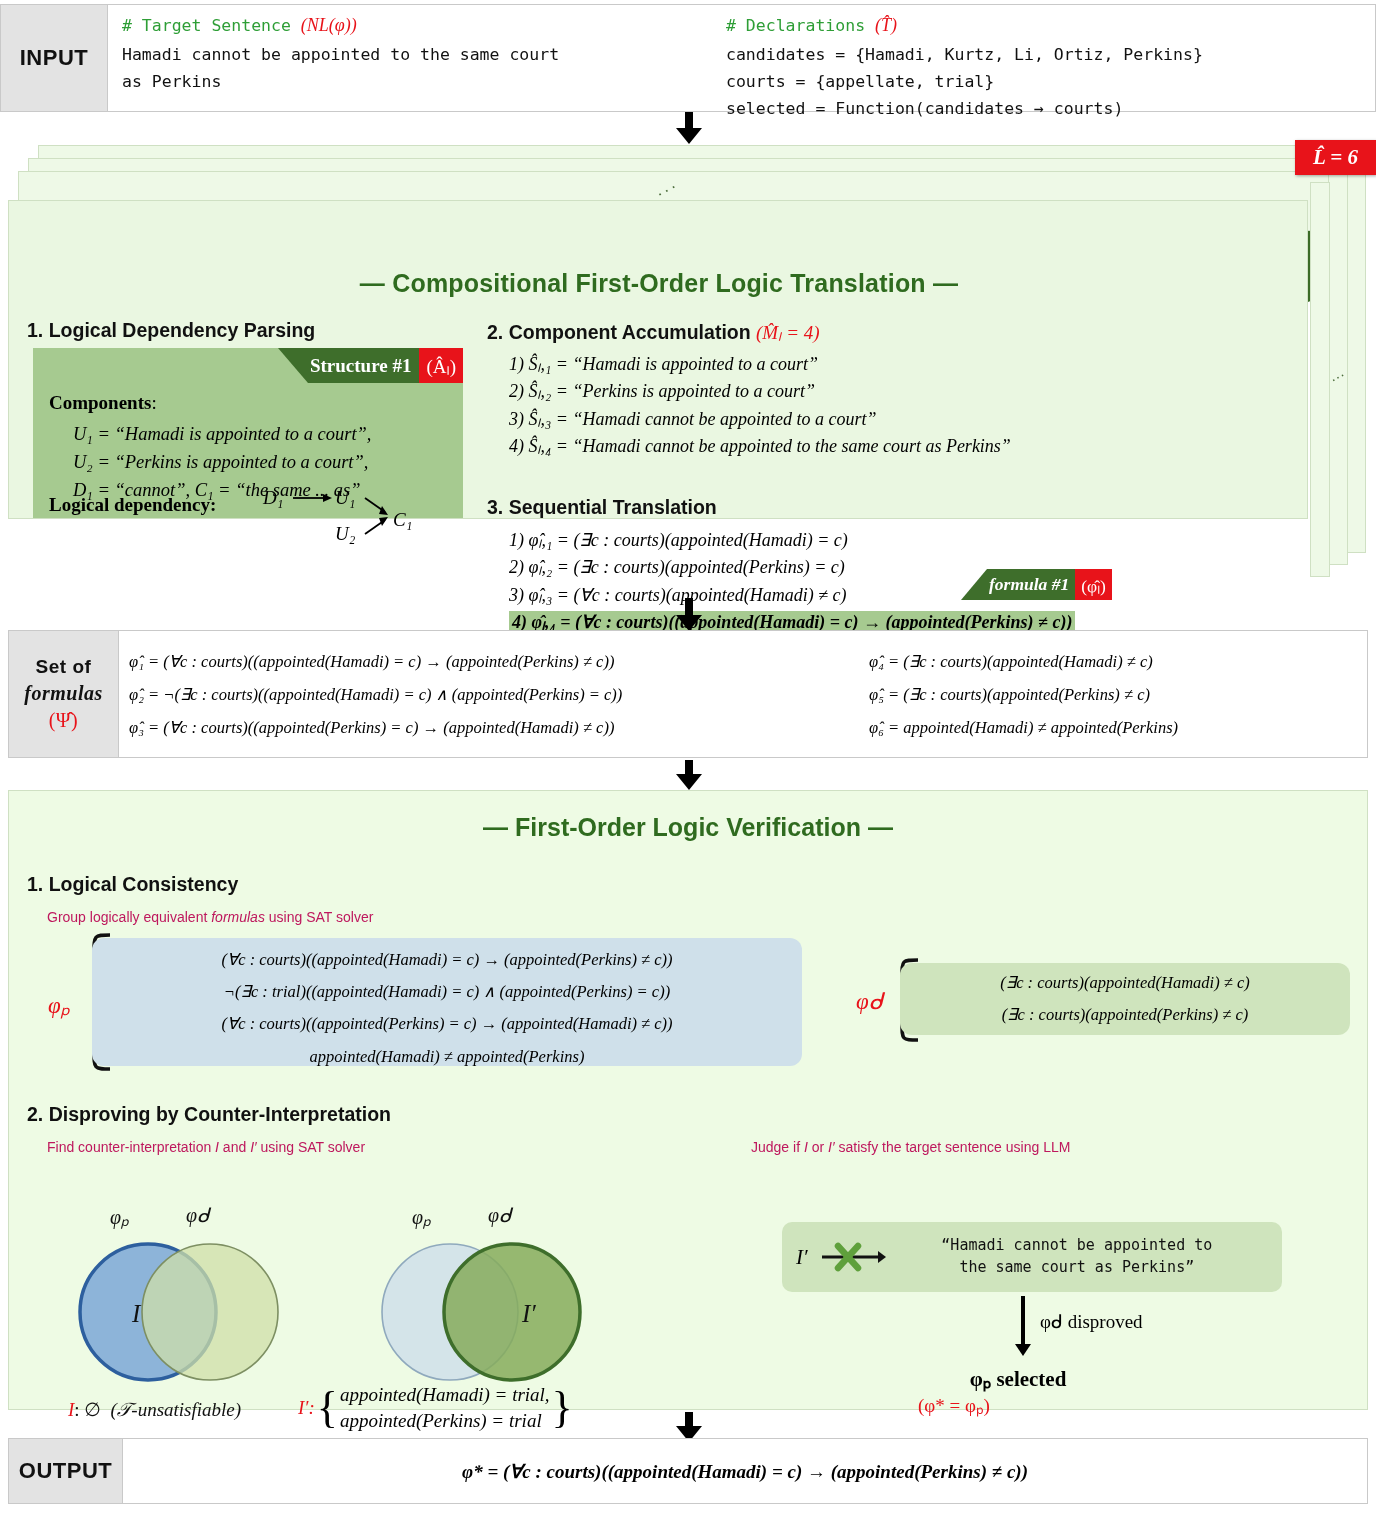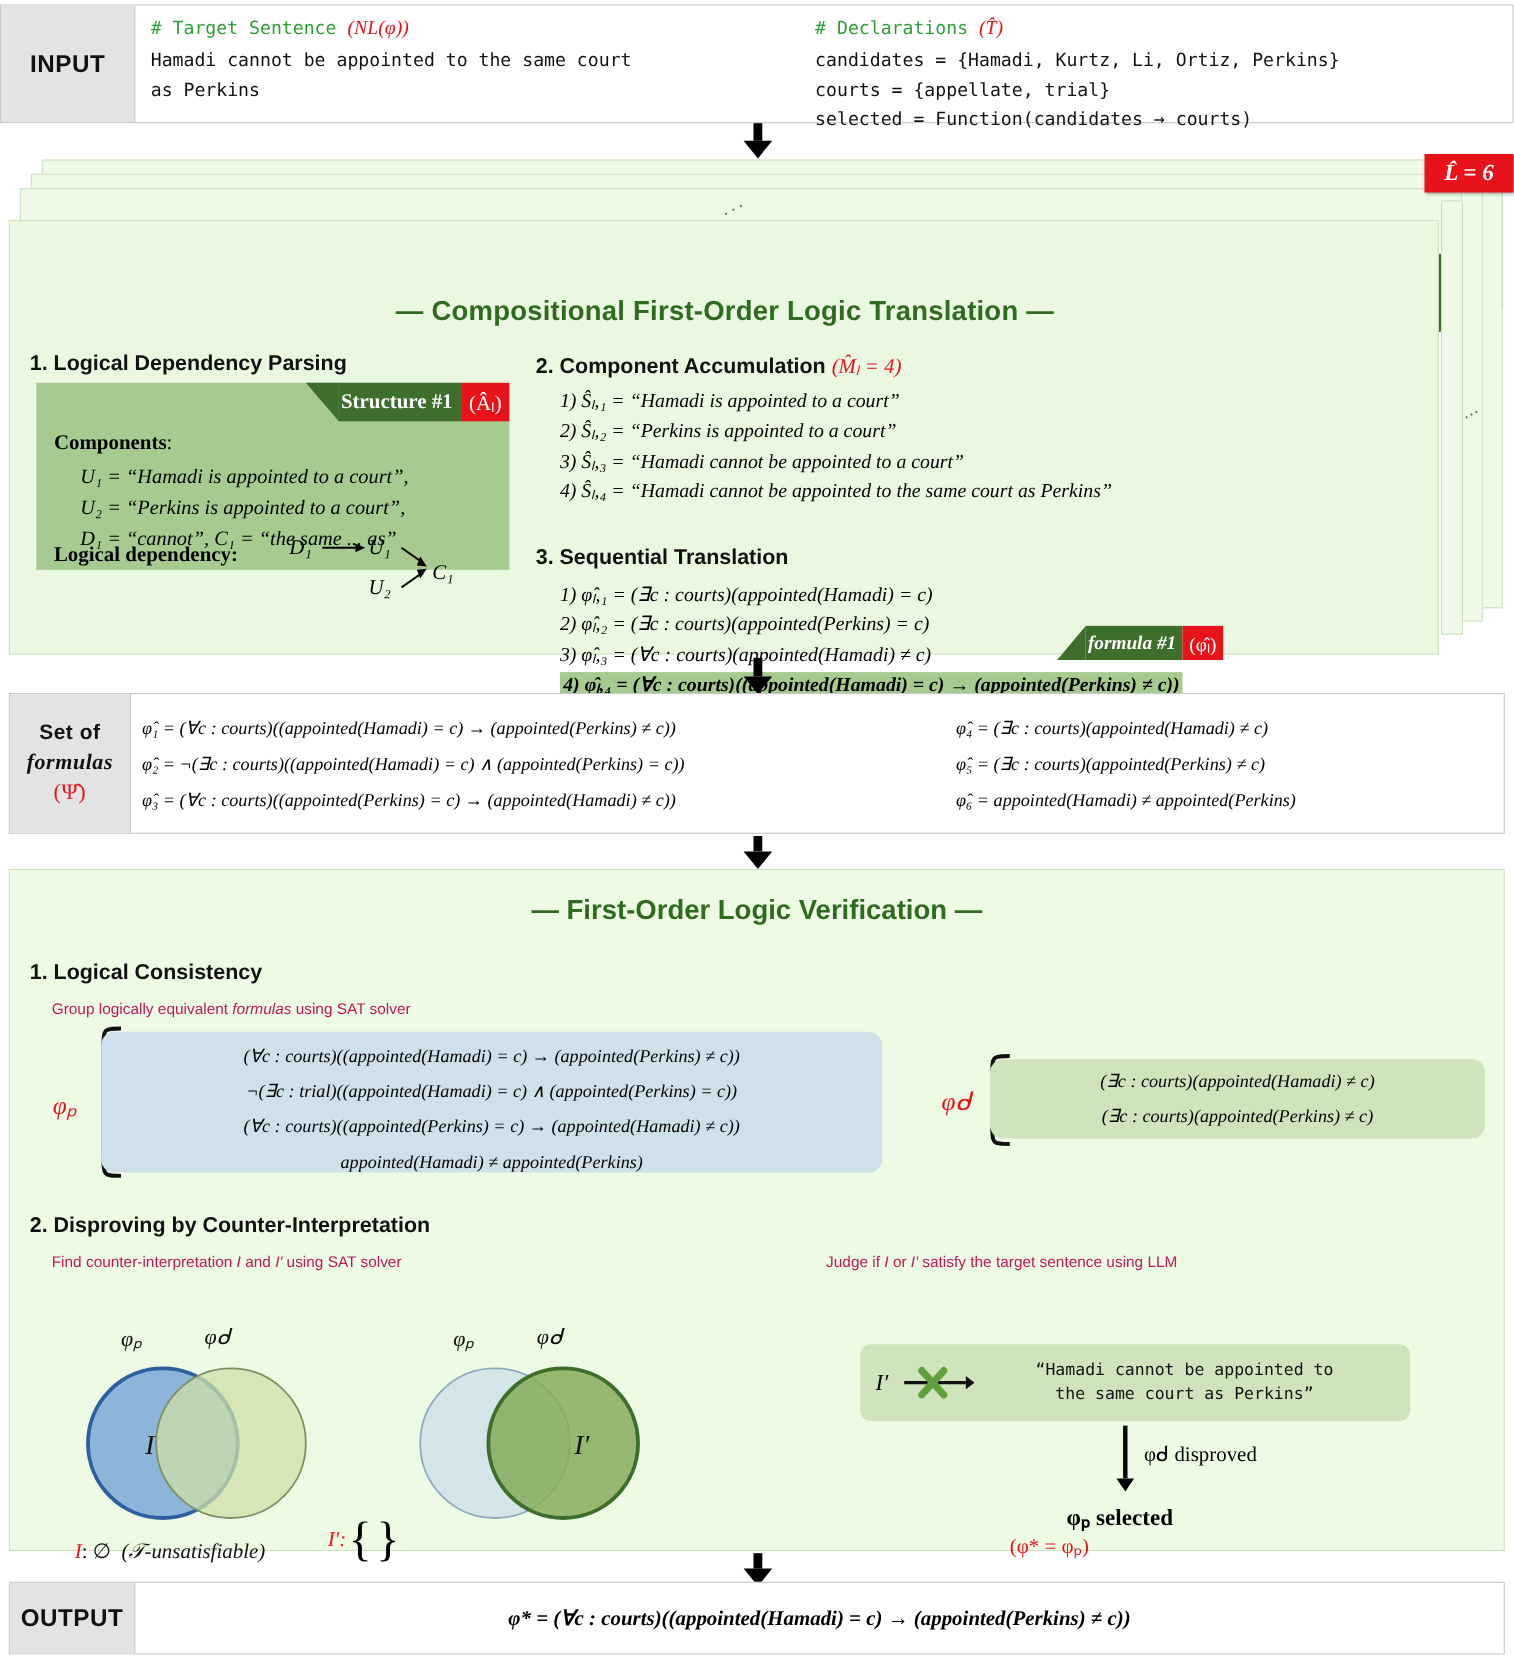--- a/index.html
+++ b/index.html
@@ -28,39 +28,39 @@
   
   .arrow{position:absolute;width:22px;display:flex;flex-direction:column;align-items:center;}
   .arrow .shaft{width:8px;background:#000;}
   .arrow .head{
     width:0;height:0;border-left:13px solid transparent;border-right:13px solid transparent;
     border-top:16px solid #000;
   }
 
   
   #input-box{left:0;top:4px;width:1376px;height:108px;}
-  #input-box .tagcell{width:122px;text-align:right;}
+  #input-box .tagcell{width:107px;text-align:right;}
   .input-cols{flex:1;display:flex;position:relative;padding:8px 0 0 0;}
   .input-col{font-size:16.5px;line-height:1.65;color:#111;}
   .c-comment{color:#2e9e36;}
 
   
   #stack{position:absolute;left:0;top:140px;width:1376px;height:460px;}
   .sheet{
     position:absolute;background:#eef9e7;border:1px solid #cfe0c3;box-sizing:border-box;
   }
   .s1{left:38px;top:5px;width:1290px;height:60px;}
   .s2{left:28px;top:18px;width:1305px;height:60px;}
   .s3{left:18px;top:31px;width:1320px;height:60px;}
   .dots{
     position:absolute;left:656px;top:40px;font-size:17px;color:#4a6b3a;letter-spacing:2px;
     transform:rotate(-28deg);
   }
   .front-sheet{
-    position:absolute;left:8px;top:60px;width:1300px;height:395px;
+    position:absolute;left:8px;top:60px;width:1300px;height:319px;
     background:#eaf7e1;border:1px solid #cfe0c3;box-sizing:border-box;
   }
   
   .peek{position:absolute;background:#eef9e7;border:1px solid #cfe0c3;box-sizing:border-box;}
   .p1{left:1310px;top:42px;width:20px;height:395px;}
   .p2{left:1328px;top:30px;width:20px;height:395px;}
   .p3{left:1346px;top:18px;width:20px;height:395px;}
   .peek-dots{position:absolute;left:1330px;top:228px;font-size:15px;color:#4a6b3a;transform:rotate(-28deg);}
   .badgeL{
     position:absolute;right:0px;top:0px;background:#e8131a;color:#fff;
@@ -337,20 +337,24 @@
 <span class="venn-lab" style="left:412px;top:1203px;">φₚ</span>
 <span class="venn-lab" style="left:488px;top:1203px;">φᑯ</span>
 <svg width="280" height="150" style="position:absolute;left:362px;top:1240px;">
   <circle cx="88" cy="72" r="68" fill="#cfdfea" fill-opacity="0.85" stroke="#8fa9bd" stroke-width="1.6"></circle>
   <circle cx="150" cy="72" r="68" fill="#86ac5c" fill-opacity="0.85" stroke="#3e6e2b" stroke-width="3.5"></circle>
   <text x="160" y="82" font-family="Liberation Serif, serif" font-style="italic" font-size="25" fill="#111">I′</text>
 </svg>
 <div class="caption" style="left:298px;top:1382px;display:flex;align-items:center;">
   <span class="red it">I′:</span>
   <span style="font-size:44px;font-family:'Liberation Serif',serif;line-height:.8;margin:0 2px;">{</span>
+  <span class="it" style="display:inline-block;line-height:1.35;">
+    <span style="display:block;">appointed(Hamadi) = trial,</span>
+    <span style="display:block;">appointed(Perkins) = trial</span>
+  </span>
   <span style="font-size:44px;font-family:'Liberation Serif',serif;line-height:.8;margin:0 2px;">}</span>
 </div>
 
 <div class="judge-box">
   <span class="serif it" style="font-size:21px;margin-right:12px;">I′</span>
   <svg width="66" height="30">
     <line x1="2" y1="15" x2="58" y2="15" stroke="#111" stroke-width="3"></line>
     <polygon points="58,9 66,15 58,21" fill="#111"></polygon>
     <line x1="18" y1="4" x2="38" y2="26" stroke="#5fa03c" stroke-width="6.5" stroke-linecap="round"></line>
     <line x1="38" y1="4" x2="18" y2="26" stroke="#5fa03c" stroke-width="6.5" stroke-linecap="round"></line>

